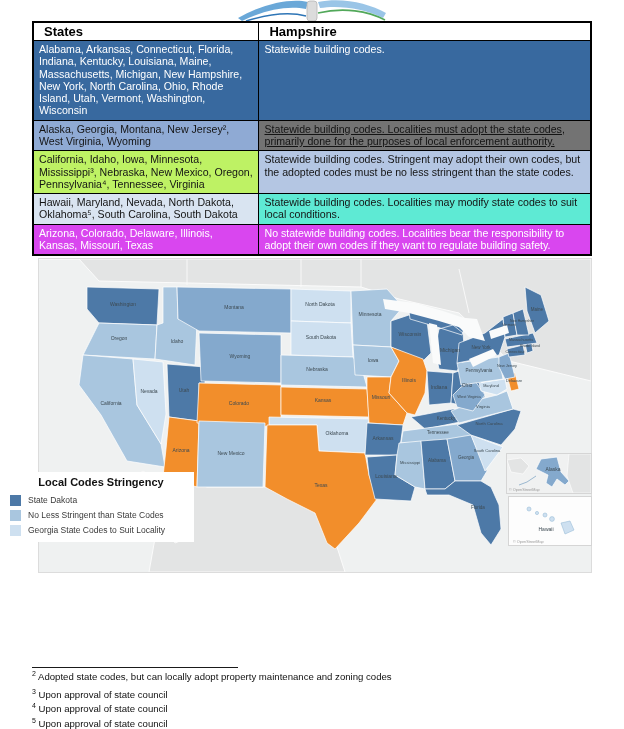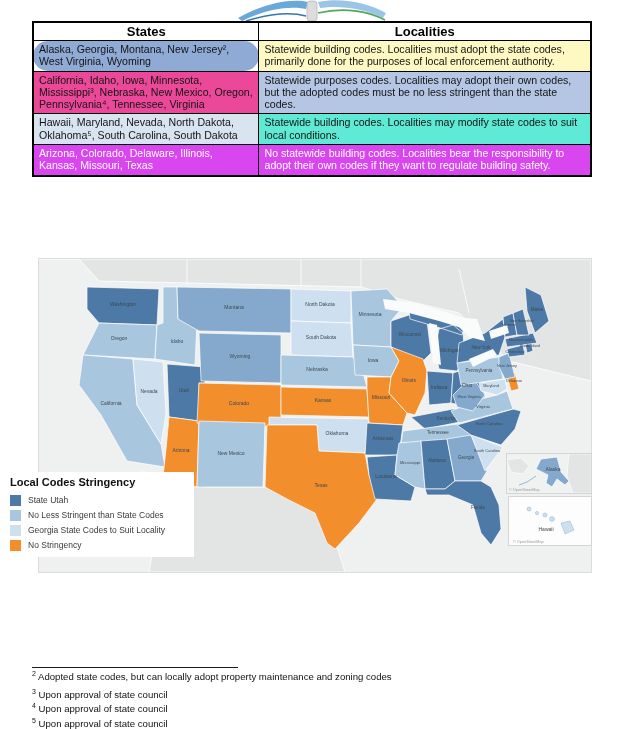--- a/index.html
+++ b/index.html
@@ -6,28 +6,28 @@
   body{
     width:624px;height:729px;position:relative;overflow:hidden;background:#ffffff;
     font-family:"Liberation Sans", sans-serif;
   }
   
   .logo{position:absolute;left:236px;top:0;width:154px;height:22px;overflow:hidden;}
   
   .tbl{position:absolute;left:32px;top:21px;width:560px;border-collapse:collapse;table-layout:fixed;}
   .tbl th,.tbl td{border:1px solid #000;vertical-align:top;}
   .tbl{border:2px solid #000;}
-  .tbl th{font-size:13px;font-weight:bold;text-align:center;padding:1px 2px;background:#fff;color:#000;}
+  .tbl th{font-size:13px;font-weight:bold;text-align:left;padding:1px 10px;background:#fff;color:#000;}
   .tbl td{font-size:10.6px;line-height:1.16;padding:2px 5px 3px 5px;}
   .col-states{width:40.5%;}
   
   .map-wrap{position:absolute;left:38px;top:258px;width:554px;height:315px;background:#EFF1F1;border:1px solid #DCDCDC;box-sizing:border-box;}
   .map-wrap svg{display:block;}
   
-  .legend{position:absolute;left:6px;top:472px;width:182px;background:#ffffff;padding:4px 2px 4px 4px;z-index:5;}
+  .legend{position:absolute;left:6px;top:472px;width:182px;background:#ffffff;padding:4px 2px 4px 4px;z-index:5;text-align:center;}
   .legend-title{font-size:11px;font-weight:bold;color:#111;margin-bottom:5px;}
   .legend-item{display:flex;align-items:center;height:14px;margin-bottom:1px;}
   .legend-swatch{width:11px;height:11px;margin-right:7px;flex:0 0 auto;}
   .legend-label{font-size:8.5px;color:#3a3a3a;white-space:nowrap;}
   
   .inset{position:absolute;background:#fff;border:1px solid #D5D5D5;box-sizing:border-box;z-index:4;}
   .inset-ak{left:506px;top:453px;width:86px;height:41px;}
   .inset-hi{left:508px;top:496px;width:84px;height:50px;}
   
   .fn-rule{position:absolute;left:32px;top:667px;width:206px;border-top:1.4px solid #1a1a1a;z-index:2;}
@@ -51,31 +51,35 @@
 </div>
 
 <table class="tbl">
   <colgroup>
       <col class="col-states">
       <col>
     </colgroup>
   <thead>
     <tr>
       <th>States</th>
-      <th>Localities</th>
+      <th>Hampshire</th>
     </tr>
   </thead>
   <tbody id="table-body">
       <tr>
-        <td style="background: rgb(143, 170, 212); color: rgb(20, 20, 20); border-radius: 15px;">Alaska, Georgia, Montana, New Jersey², West Virginia, Wyoming</td>
-        <td style="background: #fef9c3; color: rgb(20, 20, 20);">Statewide building codes. Localities must adopt the state codes, primarily done for the purposes of local enforcement authority.</td>
-      </tr>
-      <tr>
-        <td style="background: #ec4899; color: rgb(20, 20, 20);">California, Idaho, Iowa, Minnesota, Mississippi³, Nebraska, New Mexico, Oregon, Pennsylvania⁴, Tennessee, Virginia</td>
-        <td style="background: rgb(180, 198, 227); color: rgb(20, 20, 20);">Statewide purposes codes. Localities may adopt their own codes, but the adopted codes must be no less stringent than the state codes.</td>
+        <td style="background: rgb(56, 105, 159); color: rgb(255, 255, 255);">Alabama, Arkansas, Connecticut, Florida, Indiana, Kentucky, Louisiana, Maine, Massachusetts, Michigan, New Hampshire, New York, North Carolina, Ohio, Rhode Island, Utah, Vermont, Washington, Wisconsin</td>
+        <td style="background: rgb(56, 105, 159); color: rgb(255, 255, 255);">Statewide building codes.</td>
+      </tr>
+      <tr>
+        <td style="background: rgb(143, 170, 212); color: rgb(20, 20, 20);">Alaska, Georgia, Montana, New Jersey², West Virginia, Wyoming</td>
+        <td style="background: #737373; color: rgb(20, 20, 20); text-decoration: underline;">Statewide building codes. Localities must adopt the state codes, primarily done for the purposes of local enforcement authority.</td>
+      </tr>
+      <tr>
+        <td style="background: #bef264; color: rgb(20, 20, 20);">California, Idaho, Iowa, Minnesota, Mississippi³, Nebraska, New Mexico, Oregon, Pennsylvania⁴, Tennessee, Virginia</td>
+        <td style="background: rgb(180, 198, 227); color: rgb(20, 20, 20);">Statewide building codes. Stringent may adopt their own codes, but the adopted codes must be no less stringent than the state codes.</td>
       </tr>
       <tr>
         <td style="background: rgb(217, 228, 241); color: rgb(20, 20, 20); margin-left: 6px;">Hawaii, Maryland, Nevada, North Dakota, Oklahoma⁵, South Carolina, South Dakota</td>
         <td style="background: #5eead4; color: rgb(20, 20, 20);">Statewide building codes. Localities may modify state codes to suit local conditions.</td>
       </tr>
       <tr>
         <td style="background: #d946ef; color: rgb(255, 255, 255);">Arizona, Colorado, Delaware, Illinois, Kansas, Missouri, Texas</td>
         <td style="background: #d946ef; color: rgb(255, 255, 255);">No statewide building codes. Localities bear the responsibility to adopt their own codes if they want to regulate building safety.</td>
       </tr>
     </tbody>
@@ -195,33 +199,29 @@
         <text x="508" y="52" font-size="4.5" text-anchor="middle" class="map-label">Maine</text>
       </g>
     </svg>
 </div>
 
 <div class="legend">
   <div class="legend-title">Local Codes Stringency</div>
   <div id="legend-items">
       <div class="legend-item">
         <span class="legend-swatch" style="background: rgb(77, 121, 167);"></span>
-        <span class="legend-label">State Utah</span>
+        <span class="legend-label">State Dakota</span>
       </div>
       <div class="legend-item">
         <span class="legend-swatch" style="background: rgb(169, 198, 223);"></span>
         <span class="legend-label">No Less Stringent than State Codes</span>
       </div>
       <div class="legend-item">
         <span class="legend-swatch" style="background: rgb(206, 224, 240);"></span>
         <span class="legend-label">Georgia State Codes to Suit Locality</span>
-      </div>
-      <div class="legend-item">
-        <span class="legend-swatch" style="background: rgb(242, 142, 43);"></span>
-        <span class="legend-label">No Stringency</span>
       </div>
     </div>
 </div>
 
 <div class="inset inset-ak">
   <svg width="84" height="39" viewBox="0 0 84 39">
     <rect x="0" y="0" width="84" height="39" fill="#F0F1F1"></rect>
     <path d="M0,6 L14,4 L22,12 L16,20 L4,18 Z" fill="#E3E4E4" stroke="#fff" stroke-width="0.6"></path>
     <path d="M62,0 H84 V39 H66 L60,22 Z" fill="#E3E4E4" stroke="#fff" stroke-width="0.6"></path>
     <path id="ak-shape" d="M34,5 L50,3 L54,18 L62,27 L58,31 L50,25 L45,33 L39,29 L41,21 L29,15 Z" stroke="#fff" stroke-width="0.7" fill="#84A9CD"></path>

